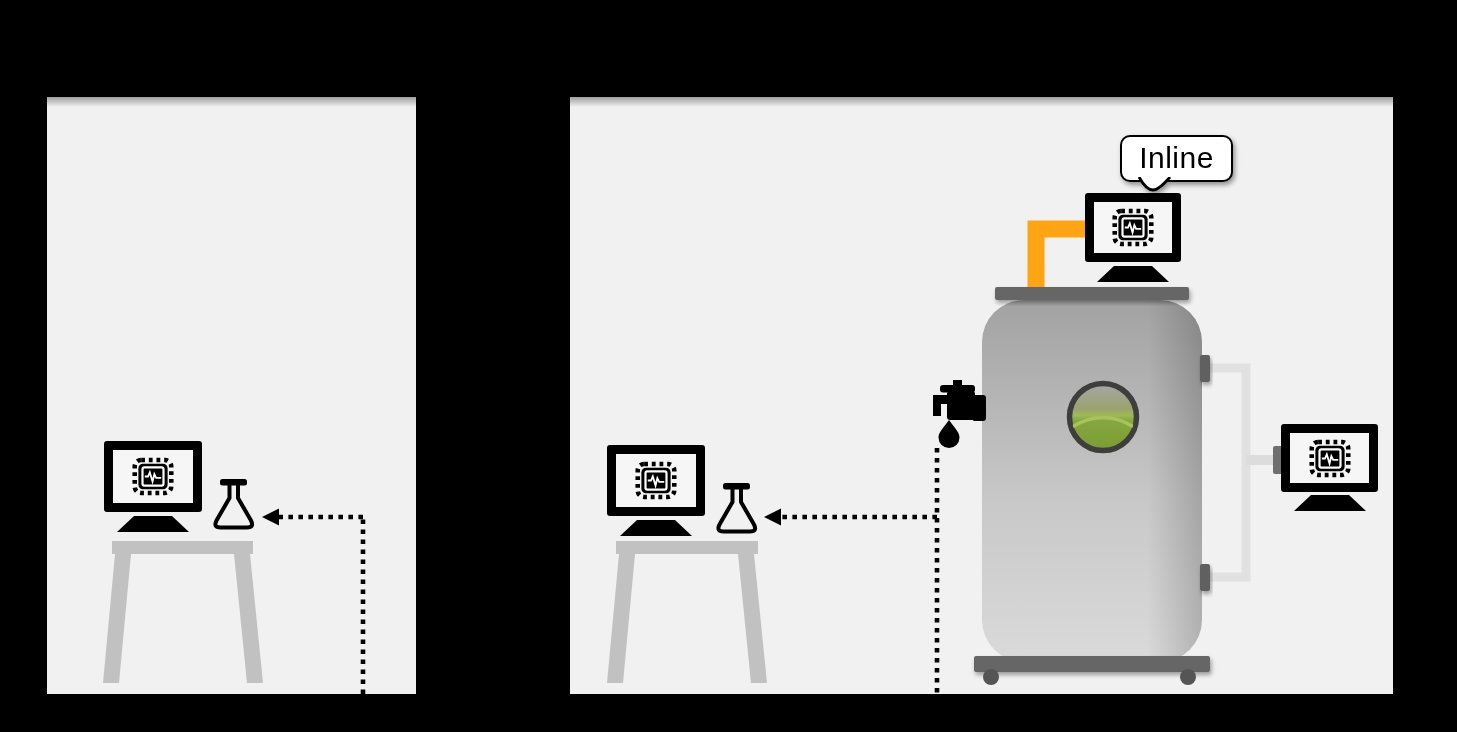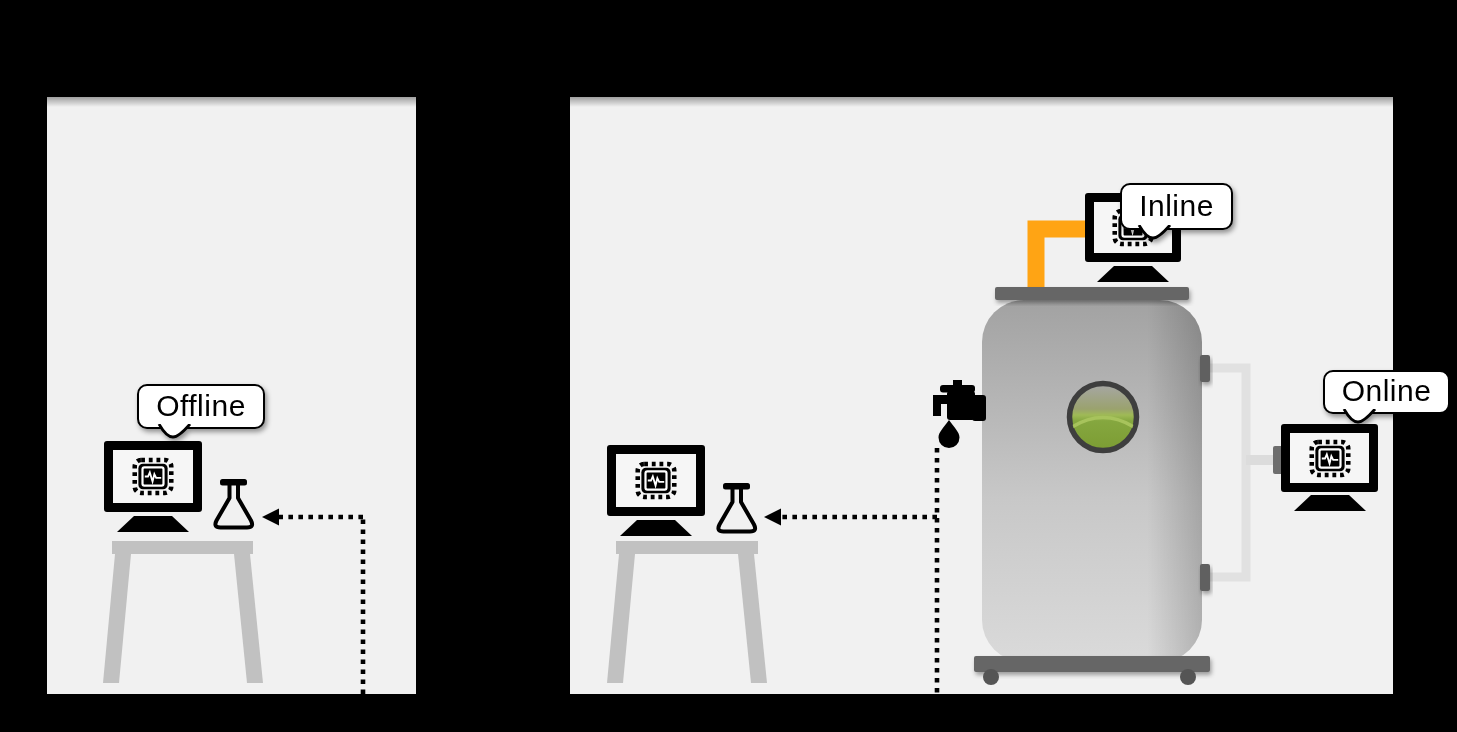--- a/index.html
+++ b/index.html
@@ -175,38 +175,24 @@
 
   <div class="monitor" style="left:1281px;top:424px;width:97px;height:68px;">
     <svg width="42" height="39" viewBox="0 0 46 42">
       <rect x="3" y="3" width="40" height="36" rx="7" fill="none" stroke="#000" stroke-width="5" stroke-dasharray="4.2 4.2"></rect>
       <rect x="7" y="7" width="32" height="28" rx="5" fill="#000"></rect>
       <rect x="11.5" y="11" width="23" height="20" rx="2" fill="#000" stroke="#fff" stroke-width="2.4"></rect>
       <polyline points="14,21 17.5,21 19.5,16.5 22.5,26.5 24.5,18.5 26.5,22.5 32,22.5" fill="none" stroke="#fff" stroke-width="2"></polyline>
     </svg>
   </div>
 
-  <div class="bubble" style="left:137px;top:384px;width:128px;height:45px;">
-    <span class="txt">Offline</span>
-    <svg class="tail" style="left:18px;" width="36" height="16" viewBox="0 0 36 16">
-      <path d="M2,0 C7,9 11,13 16,13 C21,13 27,7 33,0 L2,0" fill="#fff" stroke="none"></path>
-      <path d="M2,0 C7,9 11,13 16,13 C21,13 27,7 33,0" fill="none" stroke="#000" stroke-width="2.8"></path>
-    </svg>
-  </div>
 
 
-  <div class="bubble" style="left:1120px;top:135px;width:113px;height:47px;margin-top:48px;">
+  <div class="bubble" style="left:1120px;top:135px;width:113px;height:47px;">
     <span class="txt">Inline</span>
     <svg class="tail" style="left:15px;" width="36" height="16" viewBox="0 0 36 16">
       <path d="M2,0 C7,9 11,13 16,13 C21,13 27,7 33,0 L2,0" fill="#fff" stroke="none"></path>
       <path d="M2,0 C7,9 11,13 16,13 C21,13 27,7 33,0" fill="none" stroke="#000" stroke-width="2.8"></path>
     </svg>
   </div>
 
-  <div class="bubble" style="left:1323px;top:370px;width:127px;height:44px;">
-    <span class="txt">Online</span>
-    <svg class="tail" style="left:17px;" width="36" height="16" viewBox="0 0 36 16">
-      <path d="M2,0 C7,9 11,13 16,13 C21,13 27,7 33,0 L2,0" fill="#fff" stroke="none"></path>
-      <path d="M2,0 C7,9 11,13 16,13 C21,13 27,7 33,0" fill="none" stroke="#000" stroke-width="2.8"></path>
-    </svg>
-  </div>
 
 </div>
 
 </body></html>

